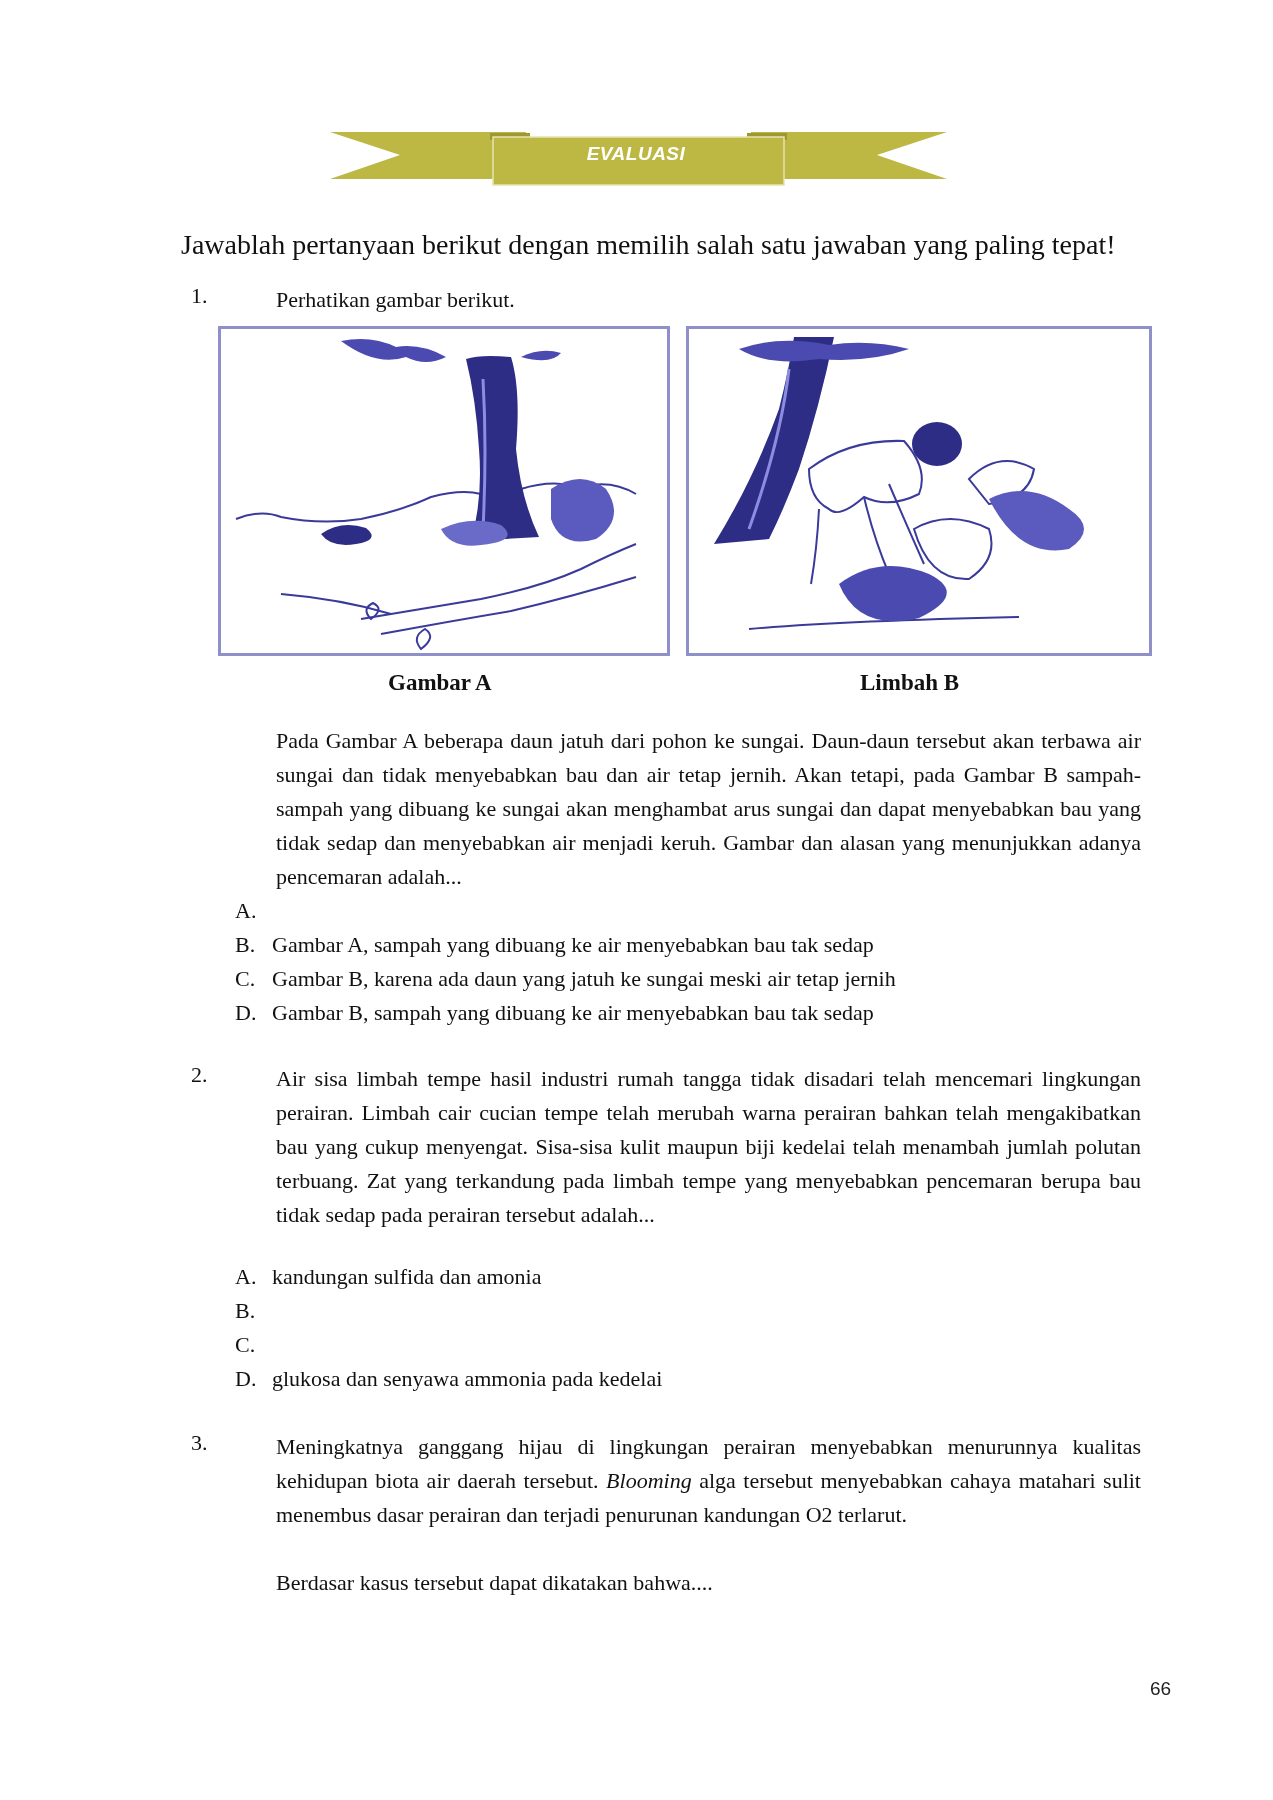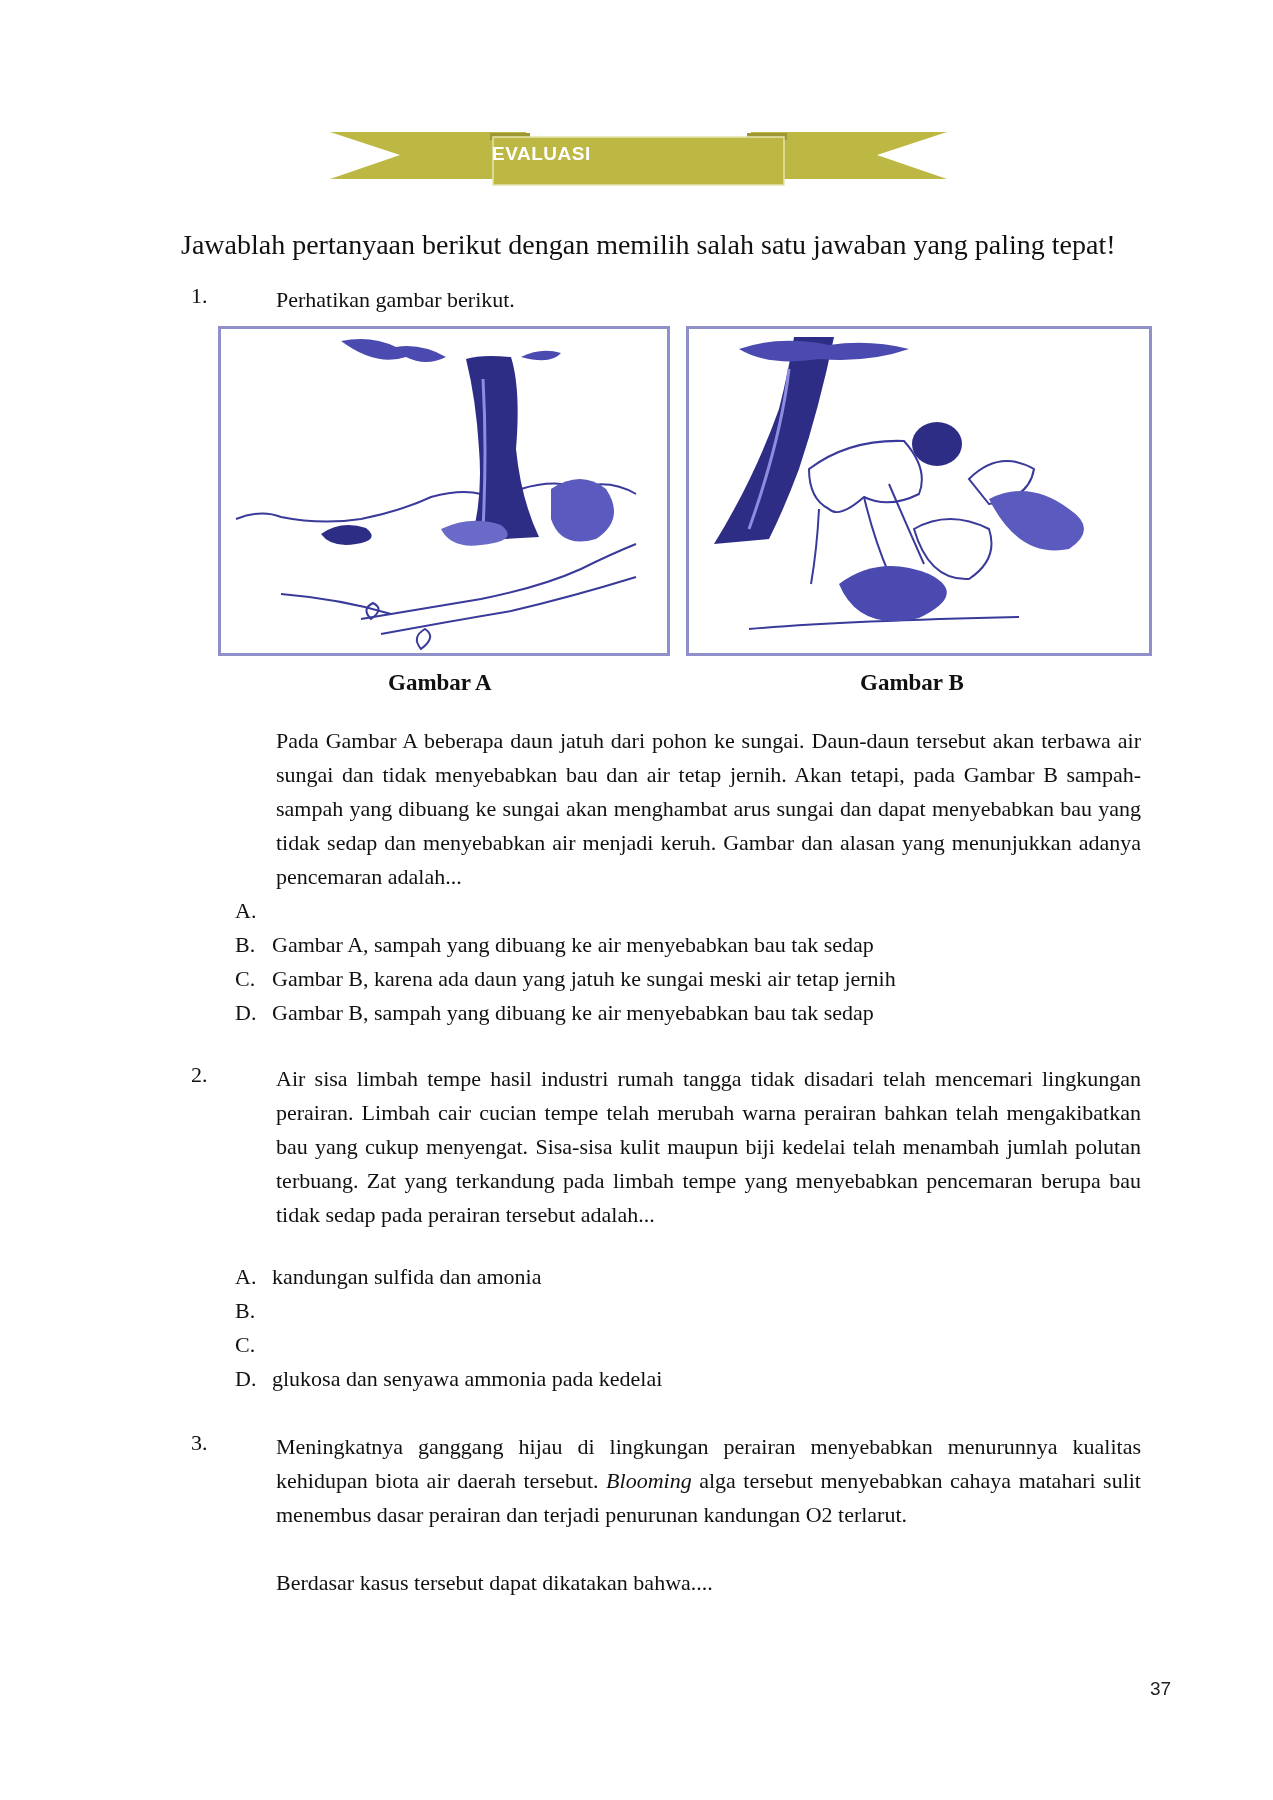--- a/index.html
+++ b/index.html
@@ -2,23 +2,23 @@
 <html><head>
 <meta charset="utf-8">
 <style>
   html, body { margin:0; padding:0; background:#ffffff; }
   body { width:1273px; height:1800px; position:relative; overflow:hidden;
          font-family:"Liberation Serif", "DejaVu Serif", serif; color:#111; }
 
   
   .banner { position:absolute; left:330px; top:130px; width:617px; height:56px; }
   .banner svg { position:absolute; left:0; top:0; }
-  .banner-label { position:absolute; left:162px; top:13px; width:288px; text-align:left;
+  .banner-label { position:absolute; left:162px; top:13px; width:288px; text-align:center;
                   font-family:"Liberation Sans", "DejaVu Sans", sans-serif; font-weight:bold;
-                  font-size:19px; color:#ffffff; letter-spacing:0.5px; }
+                  font-size:19px; color:#ffffff; letter-spacing:0.5px;font-style:italic; }
 
   .instruction { position:absolute; left:181px; top:229px; font-size:28px; white-space:nowrap;font-family:Liberation Serif, serif; }
 
   .q-num { position:absolute; font-size:22px; }
   .q-text { position:absolute; left:228px; width:865px; font-size:22px; line-height:34px; text-align:justify;margin-left:48px; }
   .q-text.stem1 { top:283px; }
 
   
   .picture { position:absolute; border:3px solid #8f8fc9; box-sizing:border-box; background:#fff; overflow:hidden; }
   .pic-a { left:218px; top:326px; width:452px; height:330px; }
@@ -87,21 +87,21 @@
       <path d="M280 150 Q310 120 345 140 Q340 170 300 175z"></path>
       <path d="M225 200 Q260 180 300 200 Q310 230 280 250 Q240 252 225 200z"></path>
       <path d="M60 300 Q150 292 330 288"></path>
     </g>
     <ellipse cx="248" cy="115" rx="25" ry="22" fill="#2d2d85"></ellipse>
     <path d="M150 255 q40 -30 90 -10 q40 20 -10 44 q-60 14 -80 -34z" fill="#4a4ab0"></path>
     <path d="M300 170 q40 -20 80 10 q30 20 0 40 q-50 10 -80 -50z" fill="#5a5abf"></path>
   </svg>
 </div>
 <div class="caption cap-a">Gambar A</div>
-<div class="caption cap-b">Gambar B</div>
+<div class="caption cap-b">Limbah B</div>
 
 <div class="q-text" style="top:724px;">Pada Gambar A beberapa daun jatuh dari pohon ke sungai. Daun-daun tersebut akan terbawa air sungai dan tidak menyebabkan bau dan air tetap jernih. Akan tetapi, pada Gambar B sampah-sampah yang dibuang ke sungai akan menghambat arus sungai dan dapat menyebabkan bau yang tidak sedap dan menyebabkan air menjadi keruh. Gambar dan alasan yang menunjukkan adanya pencemaran adalah...</div>
 
 <div class="options" style="top:894px;">
   <div class="option">
       <span class="opt-letter">A.</span>
     </div>
   <div class="option">
       <span class="opt-letter">B.</span>
       <span>Gambar A, sampah yang dibuang ke air menyebabkan bau tak sedap</span>
@@ -133,13 +133,13 @@
   <div class="option">
       <span class="opt-letter">D.</span>
       <span>glukosa dan senyawa ammonia pada kedelai</span>
     </div>
 </div>
 
 <div class="q-num" style="left:191px; top:1430px;">3.</div>
 <div class="q-text" style="top:1430px;"><span>Meningkatnya ganggang hijau di lingkungan perairan menyebabkan menurunnya kualitas kehidupan biota air daerah tersebut. </span><i class="em">Blooming</i><span> alga tersebut menyebabkan cahaya matahari sulit menembus dasar perairan dan terjadi penurunan kandungan O2 terlarut.</span></div>
 <div class="q-text" style="top:1566px;">Berdasar kasus tersebut dapat dikatakan bahwa....</div>
 
-<div class="page-number">37</div>
+<div class="page-number">66</div>
 
 </body></html>

